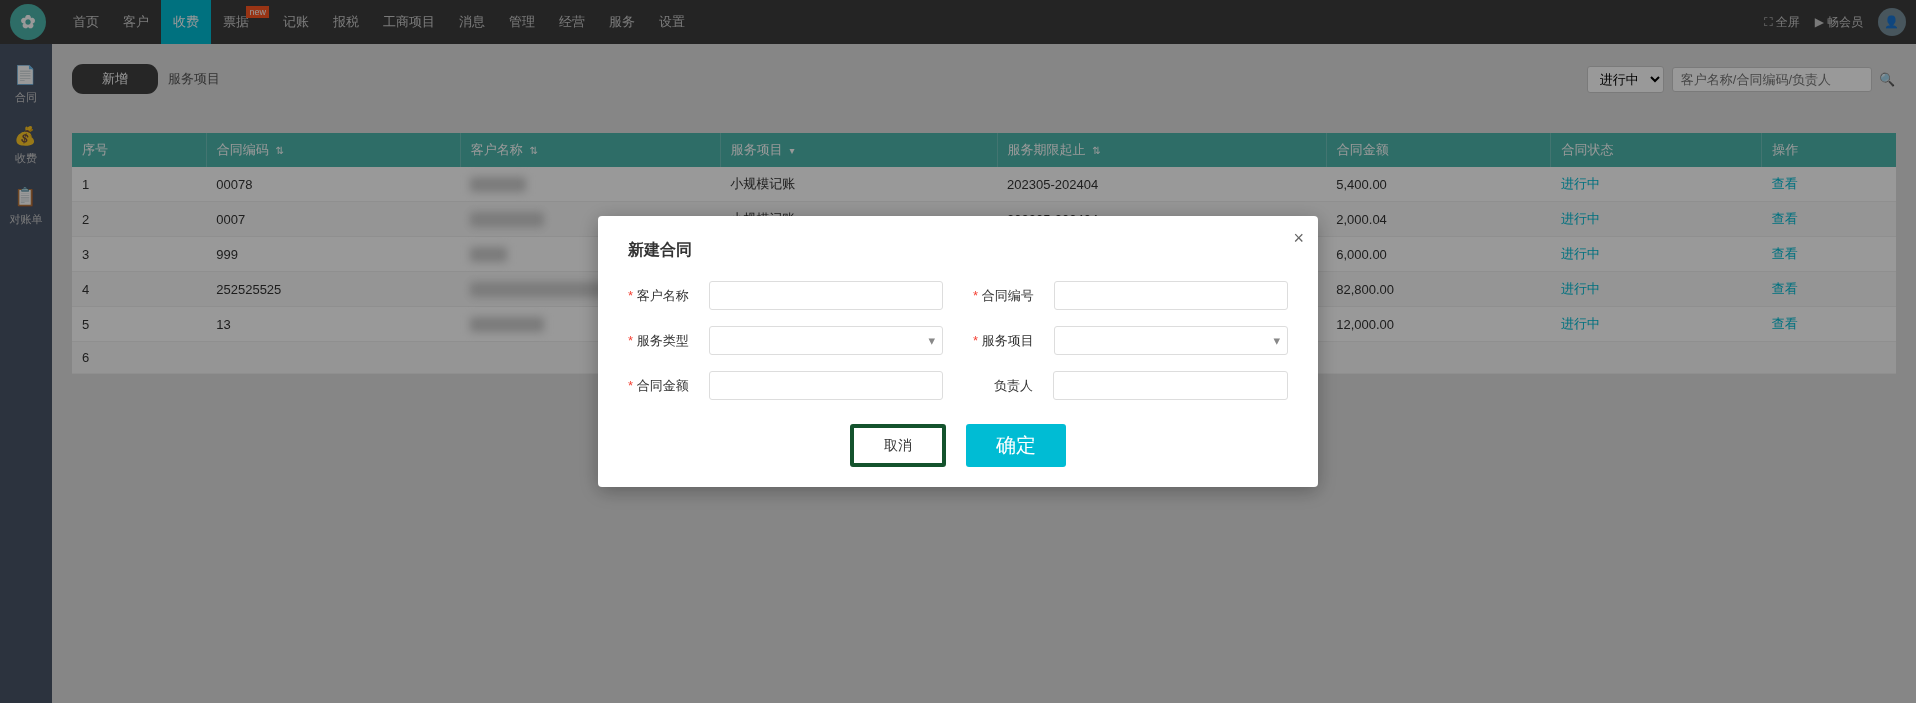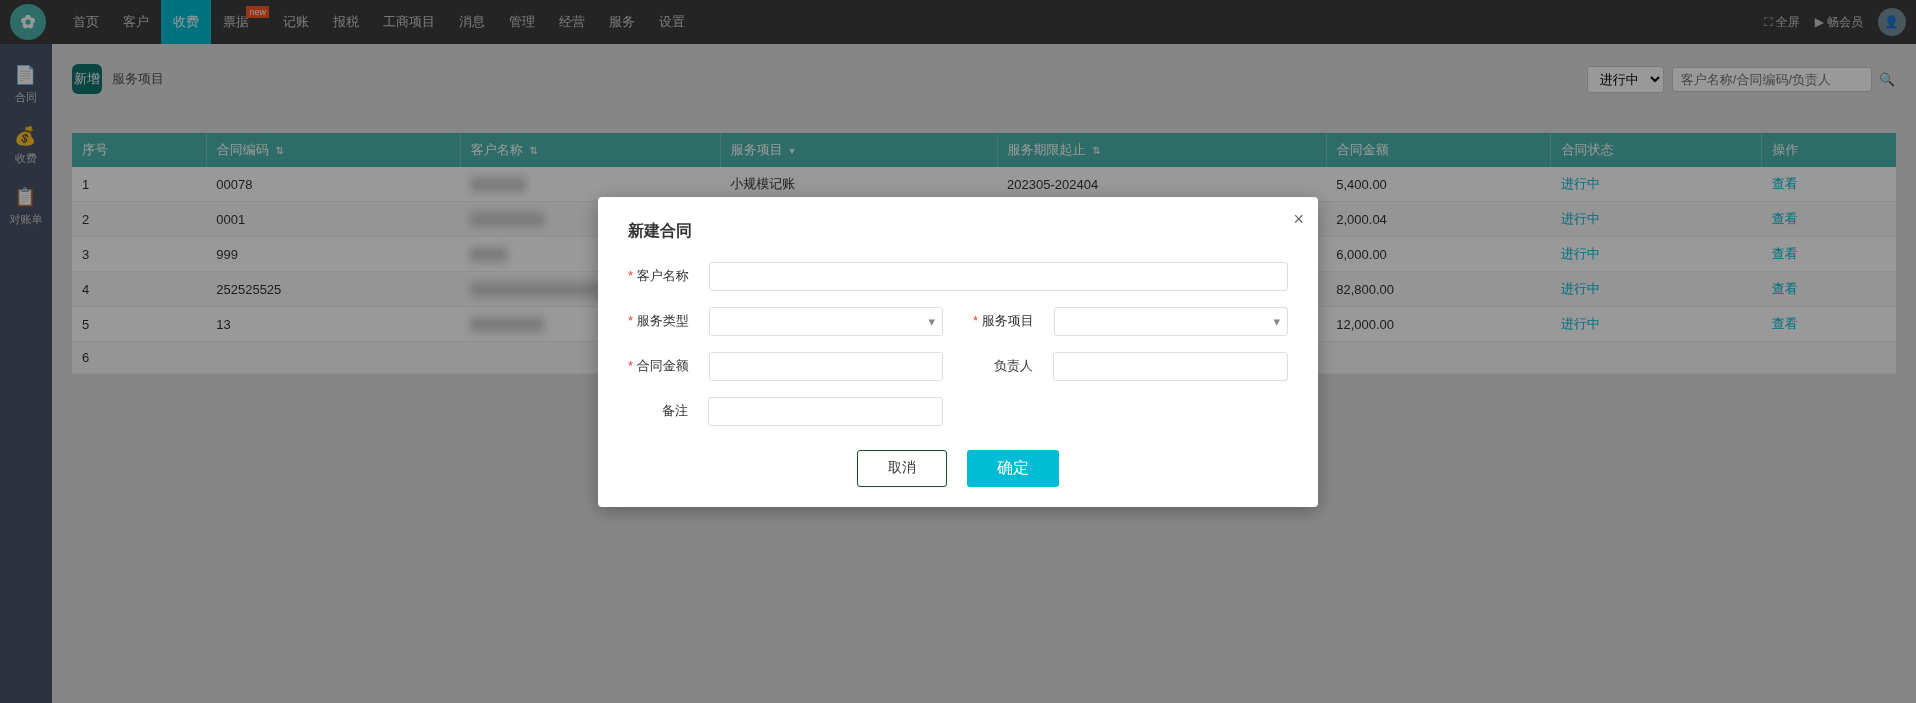--- a/index.html
+++ b/index.html
@@ -98,25 +98,25 @@
       min-height: calc(100vh - 44px);
       background: #e0e0e0;
     }
 
     
     .toolbar {
       display: flex; align-items: center; gap: 10px;
       margin-bottom: 12px;
     }
     .btn-new {
-      background: #0f766e;
+      background: #404040;
       color: white;
       border: none;
-      padding: 6px 2px;
-      border-radius: 6px;
+      padding: 6px 30px;
+      border-radius: 11px;
       cursor: pointer;
       font-size: 13px;
     }
     .toolbar-label {
       color: #555;
       font-size: 13px;
     }
     .toolbar-right {
       margin-left: auto;
       display: flex; align-items: center; gap: 8px;
@@ -256,35 +256,35 @@
       cursor: pointer;
     }
     .modal-footer {
       display: flex;
       justify-content: center;
       gap: 20px;
       margin-top: 24px;
     }
     .btn-cancel {
       background: white;
-      border: 1px solid #14532d;
+      border: 4px solid #14532d;
       color: #333;
       padding: 8px 30px;
       border-radius: 3px;
       cursor: pointer;
       font-size: 14px;
     }
     .btn-confirm {
       background: #00bcd4;
       border: none;
       color: white;
       padding: 8px 30px;
       border-radius: 3px;
       cursor: pointer;
-      font-size: 16px;
+      font-size: 20px;
     }
 
     
     .blurred {
       filter: blur(4px);
       background: #ccc;
       color: transparent;
       border-radius: 2px;
       display: inline-block;
     }
@@ -399,21 +399,21 @@
       <td>00078</td>
       <td><span class="blurred">██████</span></td>
       <td>小规模记账</td>
       <td>202305-202404</td>
       <td>5,400.00</td>
       <td><span class="status-badge">进行中</span></td>
       <td><a class="action-link">查看</a></td>
     </tr>
         <tr>
       <td>2</td>
-      <td>0001</td>
+      <td>0007</td>
       <td><span class="blurred">████████</span></td>
       <td>小规模记账</td>
       <td>202305-202404</td>
       <td>2,000.04</td>
       <td><span class="status-badge">进行中</span></td>
       <td><a class="action-link">查看</a></td>
     </tr>
         <tr>
       <td>3</td>
       <td>999</td>
@@ -464,20 +464,27 @@
     <div class="modal-title">新建合同</div>
 
     <div class="form-row">
       <div class="form-field">
         <span class="form-label">
           <span class="required-star">*</span>
           <span>客户名称</span>
         </span>
         <input class="form-input" type="text" style="">
       </div>
+      <div class="form-field">
+        <span class="form-label">
+          <span class="required-star">*</span>
+          <span>合同编号</span>
+        </span>
+        <input class="form-input" type="text" style="">
+      </div>
     </div>
 
     <div class="form-row">
       <div class="form-field">
         <span class="form-label">
           <span class="required-star">*</span>
           <span>服务类型</span>
         </span>
         <div class="form-select-wrap">
           <select class="form-select">
@@ -508,26 +515,19 @@
         </span>
         <input class="form-input" type="text" style="">
       </div>
       <div class="form-field">
         <span class="form-label">负责人</span>
         <input class="form-input" type="text" style="">
       </div>
     </div>
 
 
-    <div class="form-row">
-      <div class="form-field" style="flex: 1;">
-        <span class="form-label">备注</span>
-        <input class="form-input" type="text" style="flex: 1 1 0%;">
-      </div>
-      <div style="flex:1;"></div>
-    </div>
 
     <div class="modal-footer">
       <button class="btn-cancel">取消</button>
       <button class="btn-confirm">确定</button>
     </div>
   </div>
 </div>
 
 </body></html>

